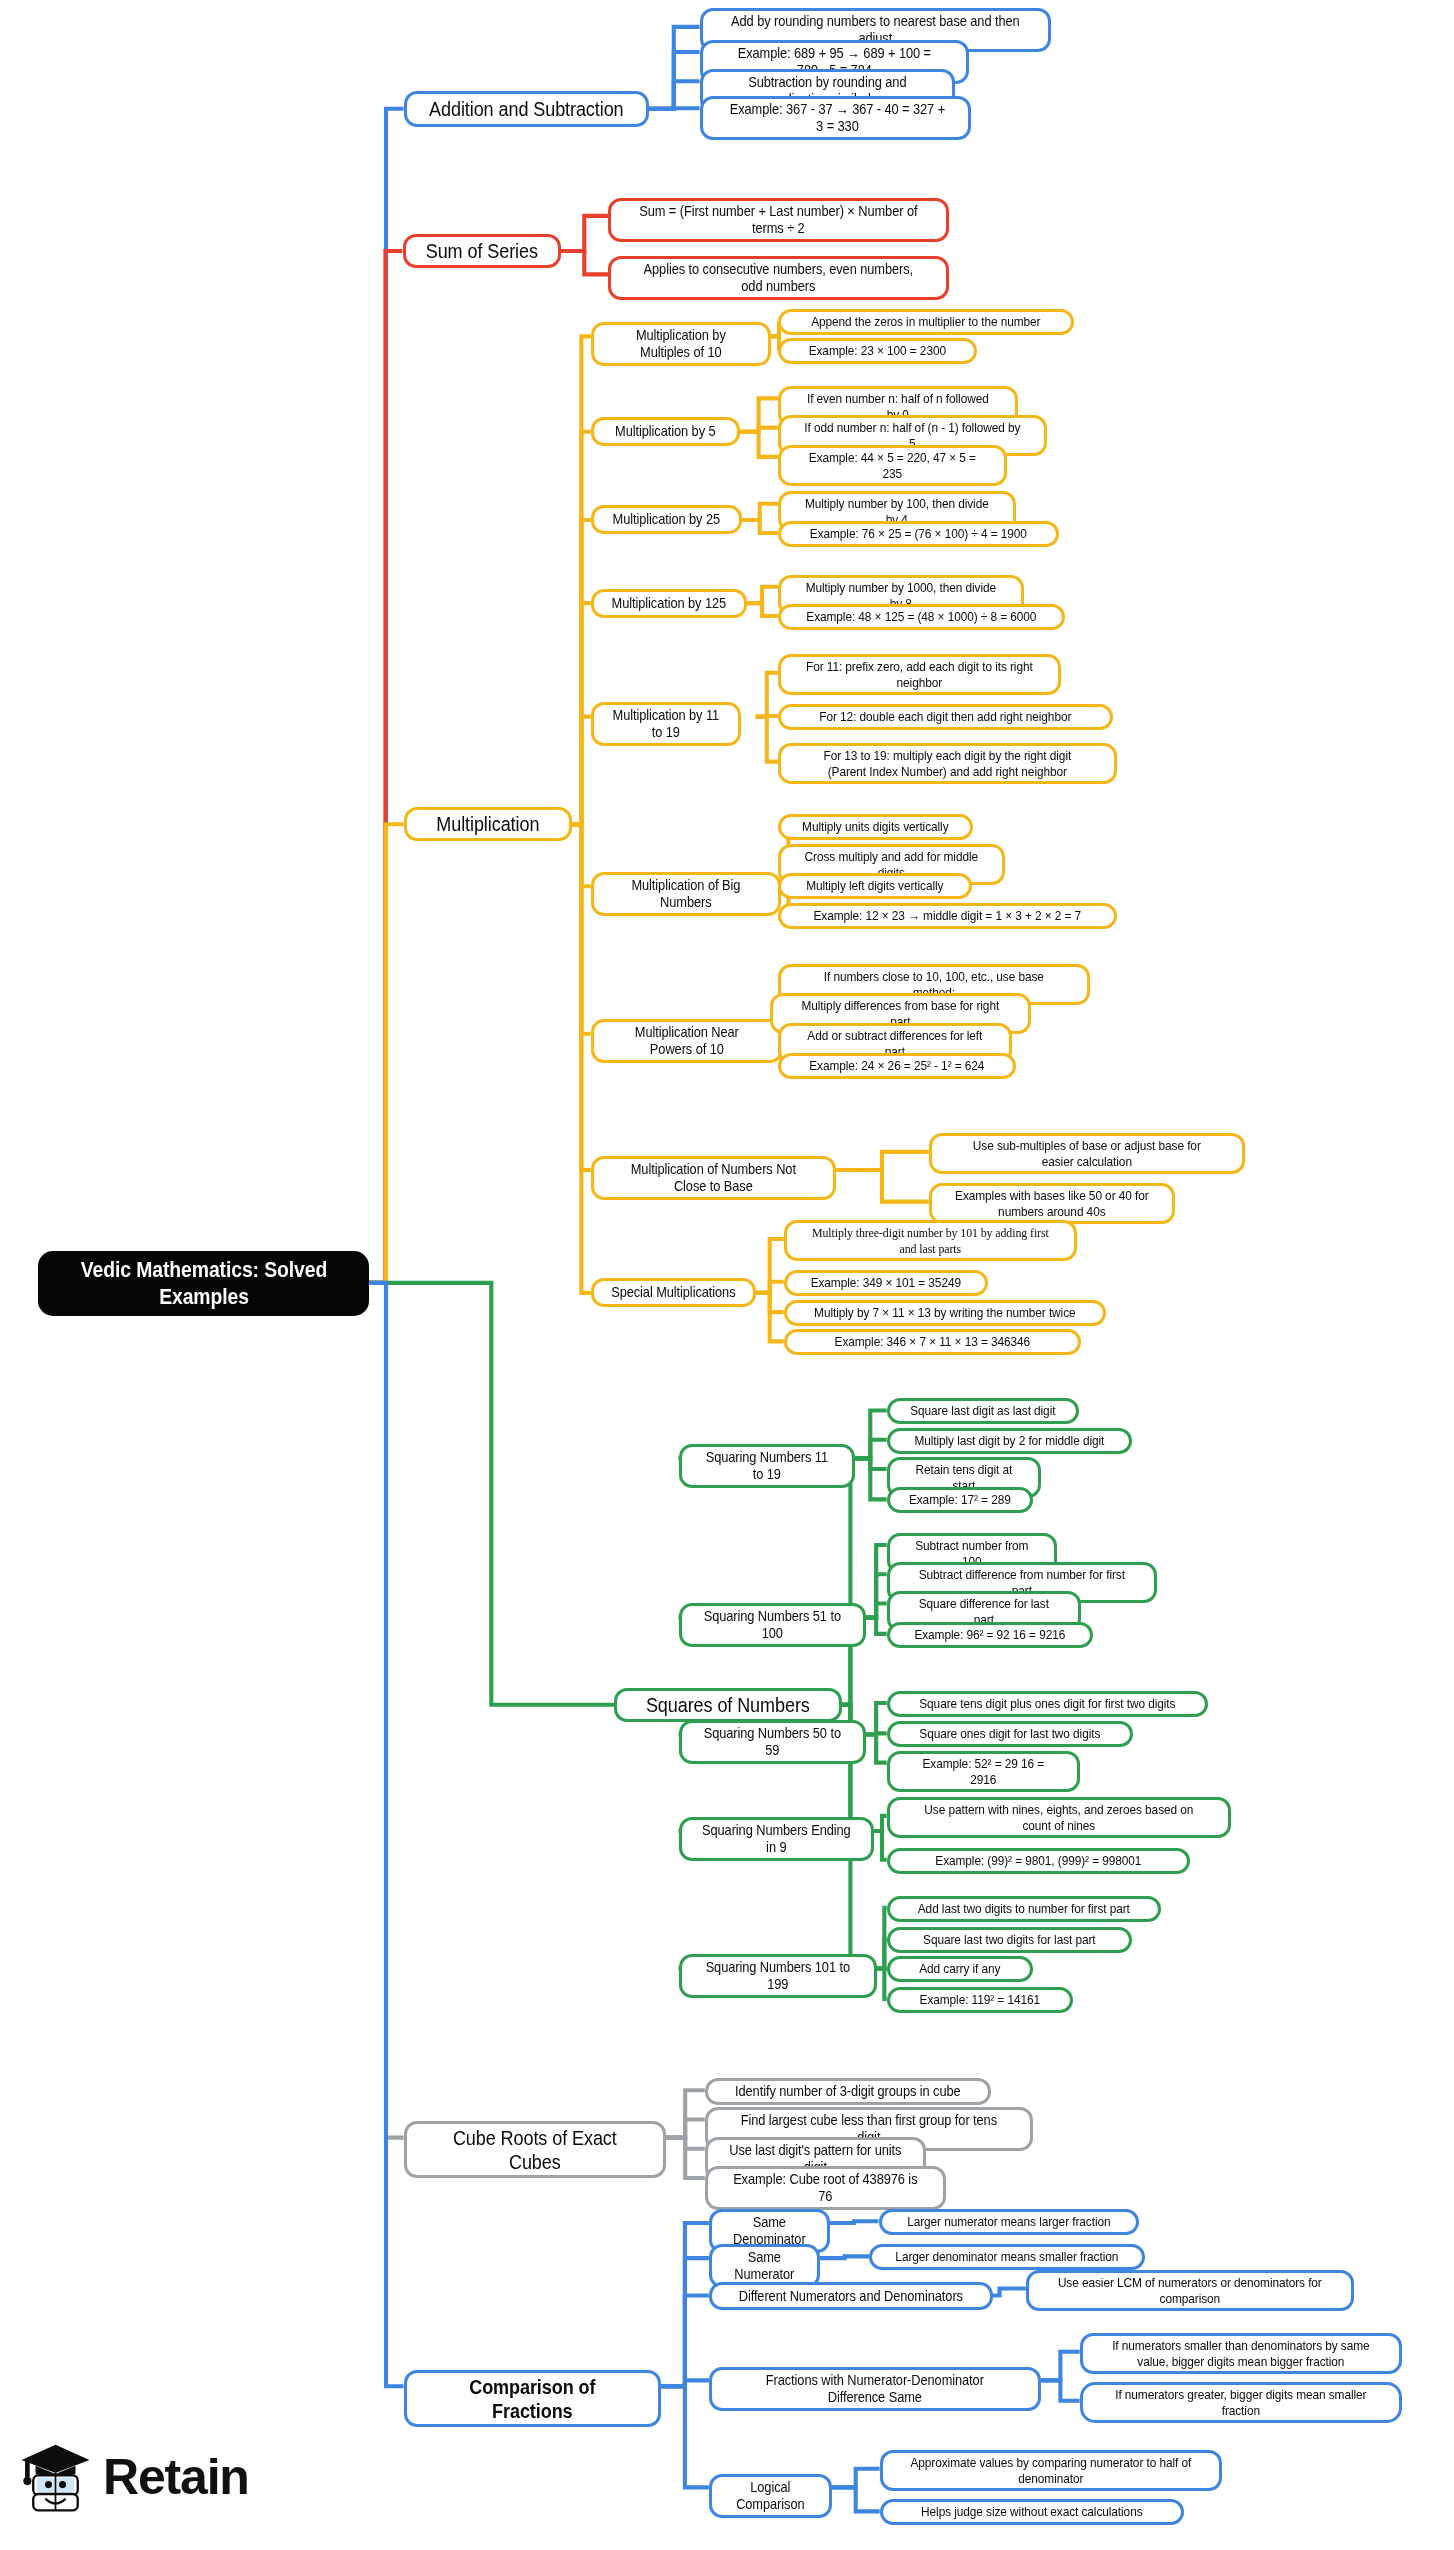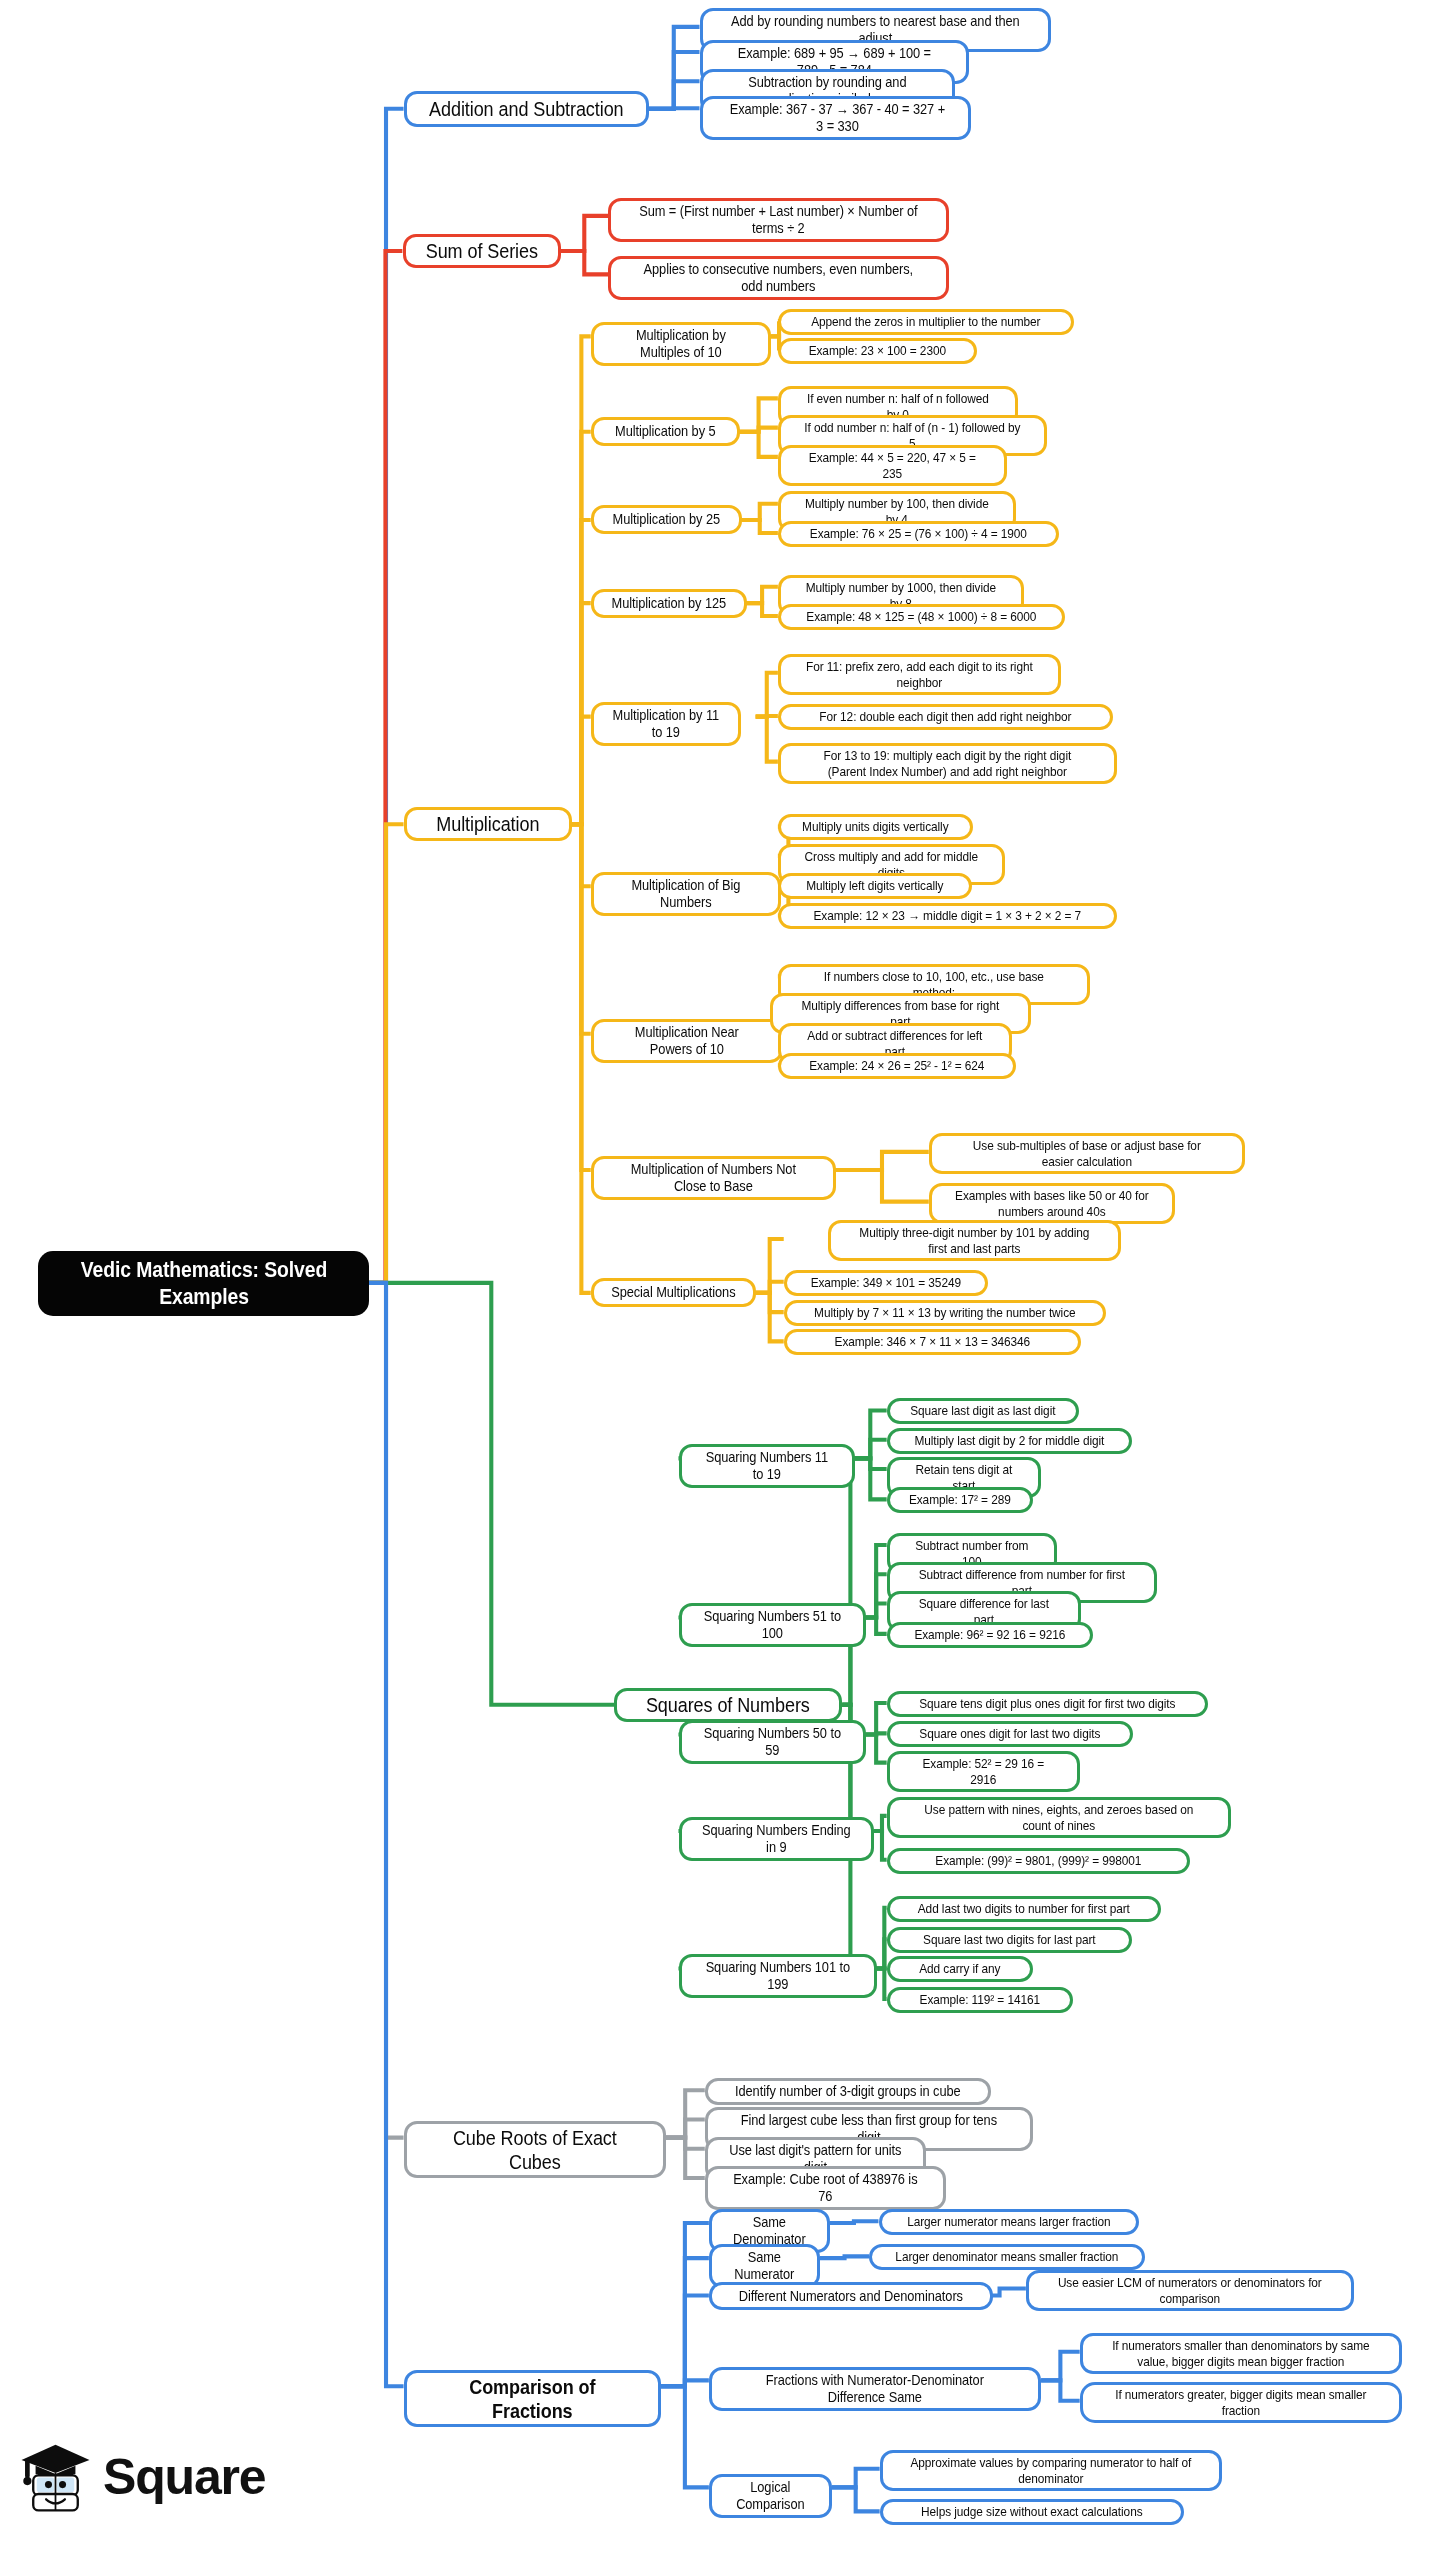--- a/index.html
+++ b/index.html
@@ -285,21 +285,21 @@
       </div>
       <div class="node lvl3" style="left: 929px; top: 1133px; width: 316px; min-height: 37px; border-color: rgb(245, 183, 24);">
         <span class="lbl">Use sub-multiples of base or adjust base for easier calculation</span>
       </div>
       <div class="node lvl3" style="left: 929px; top: 1183px; width: 246px; min-height: 37px; border-color: rgb(245, 183, 24);">
         <span class="lbl">Examples with bases like 50 or 40 for numbers around 40s</span>
       </div>
       <div class="node lvl2" style="left: 591px; top: 1278px; width: 165px; min-height: 29px; border-color: rgb(245, 183, 24);">
         <span class="lbl">Special Multiplications</span>
       </div>
-      <div class="node lvl3" style="left: 828px; top: 1220px; width: 293px; min-height: 37px; border-color: rgb(245, 183, 24);">
+      <div class="node lvl3" style="left: 784px; top: 1220px; width: 293px; min-height: 37px; border-color: rgb(245, 183, 24); font-family: Liberation Serif, serif;">
         <span class="lbl">Multiply three-digit number by 101 by adding first and last parts</span>
       </div>
       <div class="node lvl3" style="left: 784px; top: 1270px; width: 204px; min-height: 24.6px; border-color: rgb(245, 183, 24);">
         <span class="lbl">Example: 349 × 101 = 35249</span>
       </div>
       <div class="node lvl3" style="left: 784px; top: 1300px; width: 322px; min-height: 24.6px; border-color: rgb(245, 183, 24);">
         <span class="lbl">Multiply by 7 × 11 × 13 by writing the number twice</span>
       </div>
       <div class="node lvl3" style="left: 784px; top: 1329px; width: 297px; min-height: 24.6px; border-color: rgb(245, 183, 24);">
         <span class="lbl">Example: 346 × 7 × 11 × 13 = 346346</span>
@@ -439,16 +439,16 @@
         <rect x="26" y="60" width="76" height="34" rx="9" fill="#ffffff" stroke="#0d0d0d" stroke-width="4"></rect>
         <rect x="32" y="64" width="30" height="25" rx="5" fill="#cfe6f7"></rect>
         <rect x="66" y="64" width="30" height="25" rx="5" fill="#cfe6f7"></rect>
         <circle cx="52" cy="76" r="6" fill="#0d0d0d"></circle>
         <circle cx="76" cy="76" r="6" fill="#0d0d0d"></circle>
         <rect x="26" y="92" width="76" height="28" rx="9" fill="#ffffff" stroke="#0d0d0d" stroke-width="4"></rect>
         <path d="M48 101 Q64 115 80 101" fill="none" stroke="#0d0d0d" stroke-width="4" stroke-linecap="round"></path>
         <line x1="64" y1="56" x2="64" y2="120" stroke="#0d0d0d" stroke-width="3"></line>
       </svg>
     </span>
-    <span class="wordmark">Square</span>
+    <span class="wordmark">Retain</span>
   </div>
 </div>
 
 
 </body></html>

